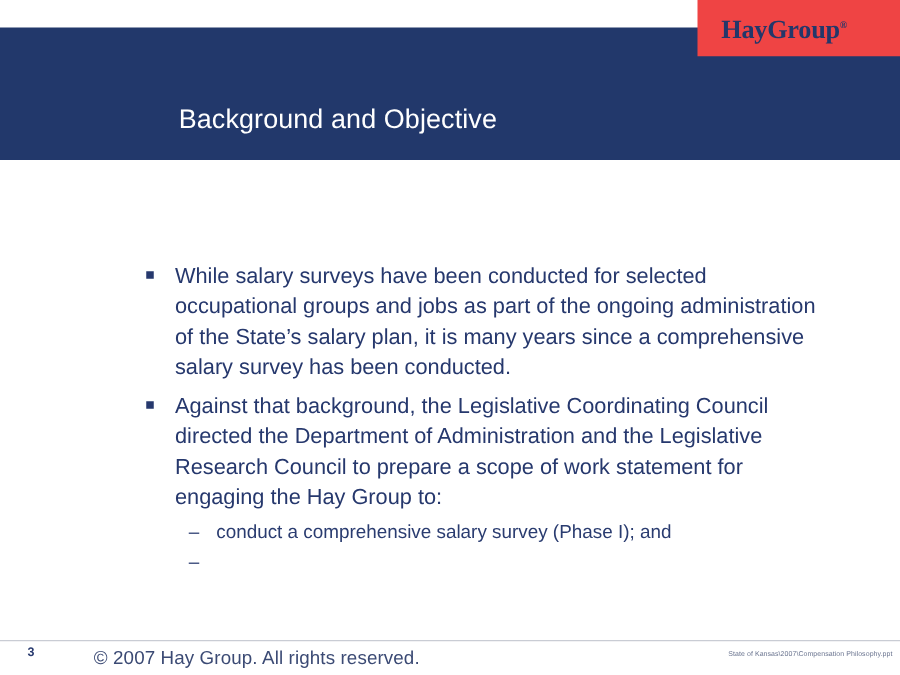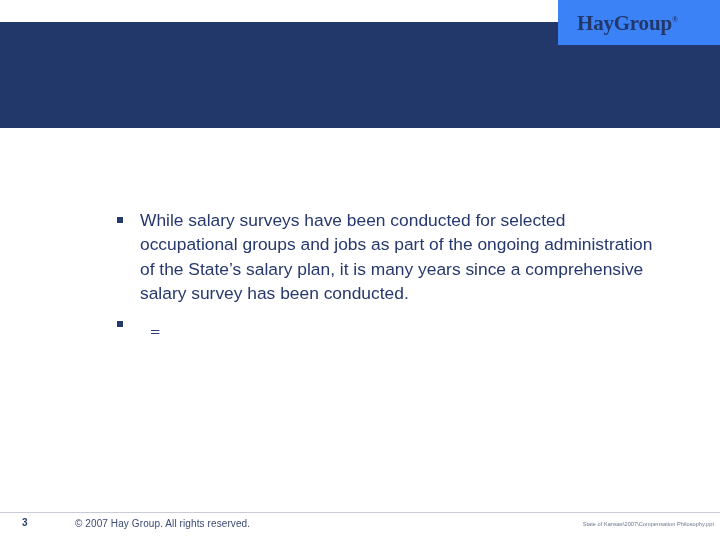--- a/index.html
+++ b/index.html
@@ -42,21 +42,21 @@
     white-space: nowrap;
   }
 
   
   .logo-panel {
     position: absolute;
     left: 558px;
     top: 0;
     width: 162px;
     height: 45px;
-    background: #3b82f6;
+    background: #ef4444;
   }
   .logo-text {
     position: absolute;
     left: 19px;
     top: 11px;
     font-family: "Liberation Serif", serif;
     font-size: 21px;
     font-weight: bold;
     color: #23376a;
     letter-spacing: -0.2px;
@@ -141,64 +141,67 @@
     left: 22px;
     top: 517px;
     font-size: 10px;
     font-weight: bold;
     color: #2a3c70;
   }
   .copyright {
     position: absolute;
     left: 75px;
     top: 518px;
-    font-size: 10px;
+    font-size: 15px;
     color: #3b4a74;
     letter-spacing: 0.1px;
   }
   .filepath {
     position: absolute;
     right: 6px;
     top: 521px;
     font-size: 5.6px;
     color: #6b7590;
     letter-spacing: 0.05px;
     white-space: nowrap;
   }
 </style>
 </head>
 <body>
 
 <div id="slide">
 
   <div class="header-band"></div>
 
+  <div class="slide-title">Background and Objective</div>
 
   <div class="logo-panel">
     <div class="logo-text"><span>HayGroup</span><span class="logo-reg">®</span></div>
   </div>
 
   <div class="body-area">
     <div class="lvl1-block">
 
       <div class="bullet-l1">
         <span class="marker"></span>
         <span>While salary surveys have been conducted for selected occupational groups and jobs as part of the ongoing administration of the State’s salary plan, it is many years since a comprehensive salary survey has been conducted.</span>
       </div>
 
       <div class="gap"></div>
 
       <div class="bullet-l1">
         <span class="marker"></span>
+        <span>Against that background, the Legislative Coordinating Council directed the Department of Administration and the Legislative Research Council to prepare a scope of work statement for engaging the Hay Group to:</span>
       </div>
 
       <div class="lvl2-block">
 
         <div class="bullet-l2">
           <span class="dash">–</span>
+          <span>conduct a comprehensive salary survey (Phase I); and</span>
         </div>
 
         <div class="lvl2-gap"></div>
 
         <div class="bullet-l2">
           <span class="dash">–</span>
         </div>
 
       </div>
     </div>

